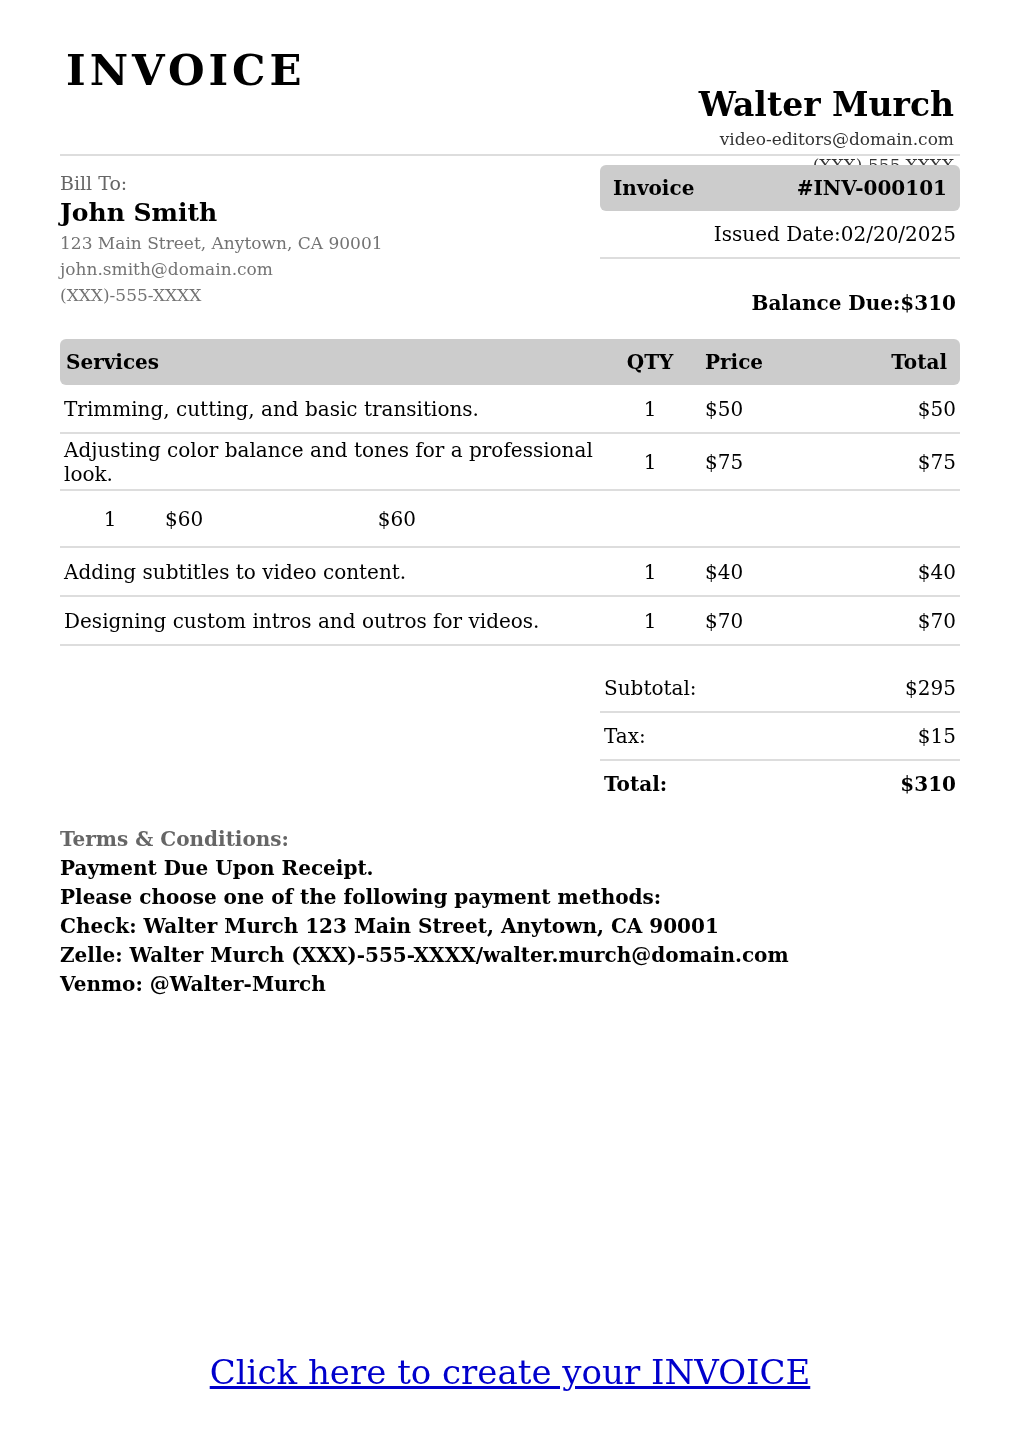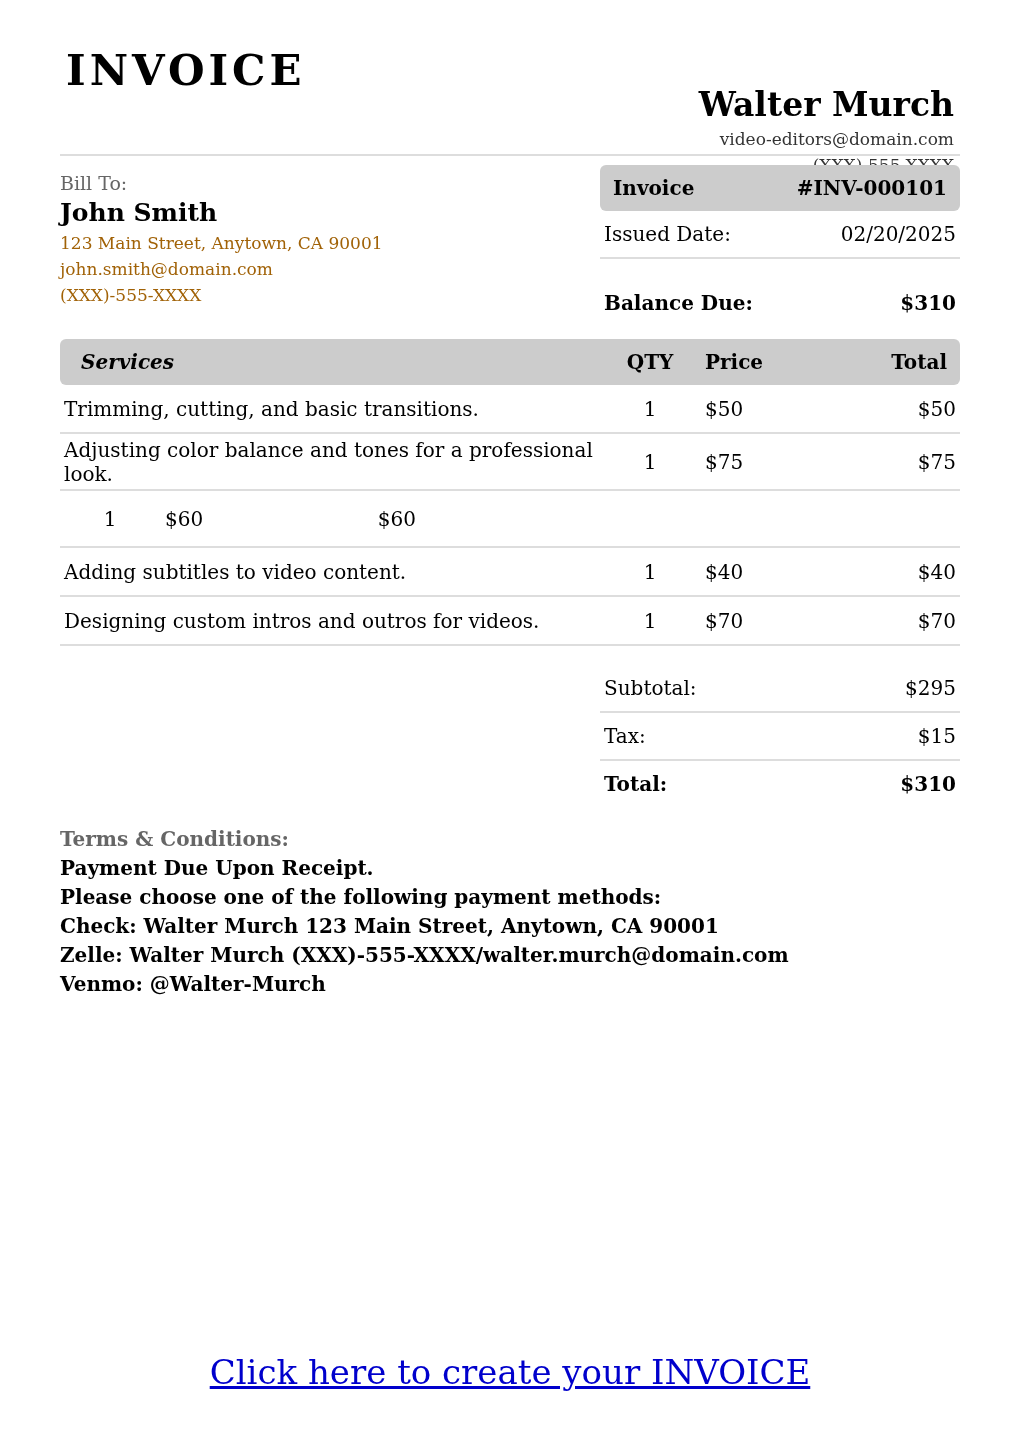--- a/index.html
+++ b/index.html
@@ -8,33 +8,33 @@
 
   .header { position: relative; height: 154px; border-bottom: 2px solid #dddddd; }
   .title { position: absolute; left: 6px; top: 46px; font-size: 42px; font-weight: bold; letter-spacing: 4px; }
   .company { position: absolute; right: 6px; top: 44px; text-align: right; }
   .company-name { font-size: 33px; font-weight: bold; line-height: 42px; margin-top: 40px; }
   .company-line { font-size: 17px; color: #333; line-height: 26px; }
 
   .billto { position: absolute; left: 0; top: 170px; width: 520px; }
   .billto-label { font-size: 19px; color: #666; line-height: 26px; }
   .billto-name { font-size: 25px; font-weight: bold; line-height: 34px; }
-  .billto-line { font-size: 17px; color: #a16207; line-height: 26px; }
+  .billto-line { font-size: 17px; color: #737373; line-height: 26px; }
 
   .meta { position: absolute; left: 540px; top: 165px; width: 360px; }
   .meta-head { display: flex; justify-content: space-between; background: #cccccc; border-radius: 6px; height: 46px; align-items: center; padding: 0 13px; font-weight: bold; font-size: 20px; }
-  .meta-row { display: flex; justify-content: space-between; align-items: center; height: 46px; padding: 0 4px; font-size: 20px; }
+  .meta-row { display: flex; justify-content: flex-end; align-items: center; height: 46px; padding: 0 4px; font-size: 20px; }
   .meta-row.sep { border-bottom: 2px solid #dddddd; }
   .meta-row.bold { font-weight: bold; margin-top: 21px; }
 
   .services { position: absolute; left: 0; top: 339px; width: 900px; }
   .svc-head { display: flex; background: #cccccc; border-radius: 6px; height: 46px; align-items: center; font-weight: bold; font-size: 20px; }
   .svc-row { display: flex; align-items: center; border-bottom: 2px solid #dddddd; font-size: 20px; line-height: 24px; }
   .c-desc { width: 540px; padding-left: 4px; box-sizing: border-box; }
-  .svc-head .c-desc { padding-left: 21px; font-style: italic; }
+  .svc-head .c-desc { padding-left: 6px; }
   .c-qty { width: 100px; text-align: center; }
   .c-price { width: 145px; padding-left: 5px; box-sizing: border-box; }
   .c-total { width: 115px; text-align: right; padding-right: 4px; box-sizing: border-box; }
   .svc-head .c-total { padding-right: 13px; }
   .r1 { height: 47px; }
   .r2 { height: 55px; }
 
   .summary { position: absolute; left: 540px; top: 665px; width: 360px; }
   .sum-row { display: flex; justify-content: space-between; align-items: center; height: 46px; padding: 0 4px; font-size: 20px; }
   .sum-row.sep { border-bottom: 2px solid #dddddd; }

